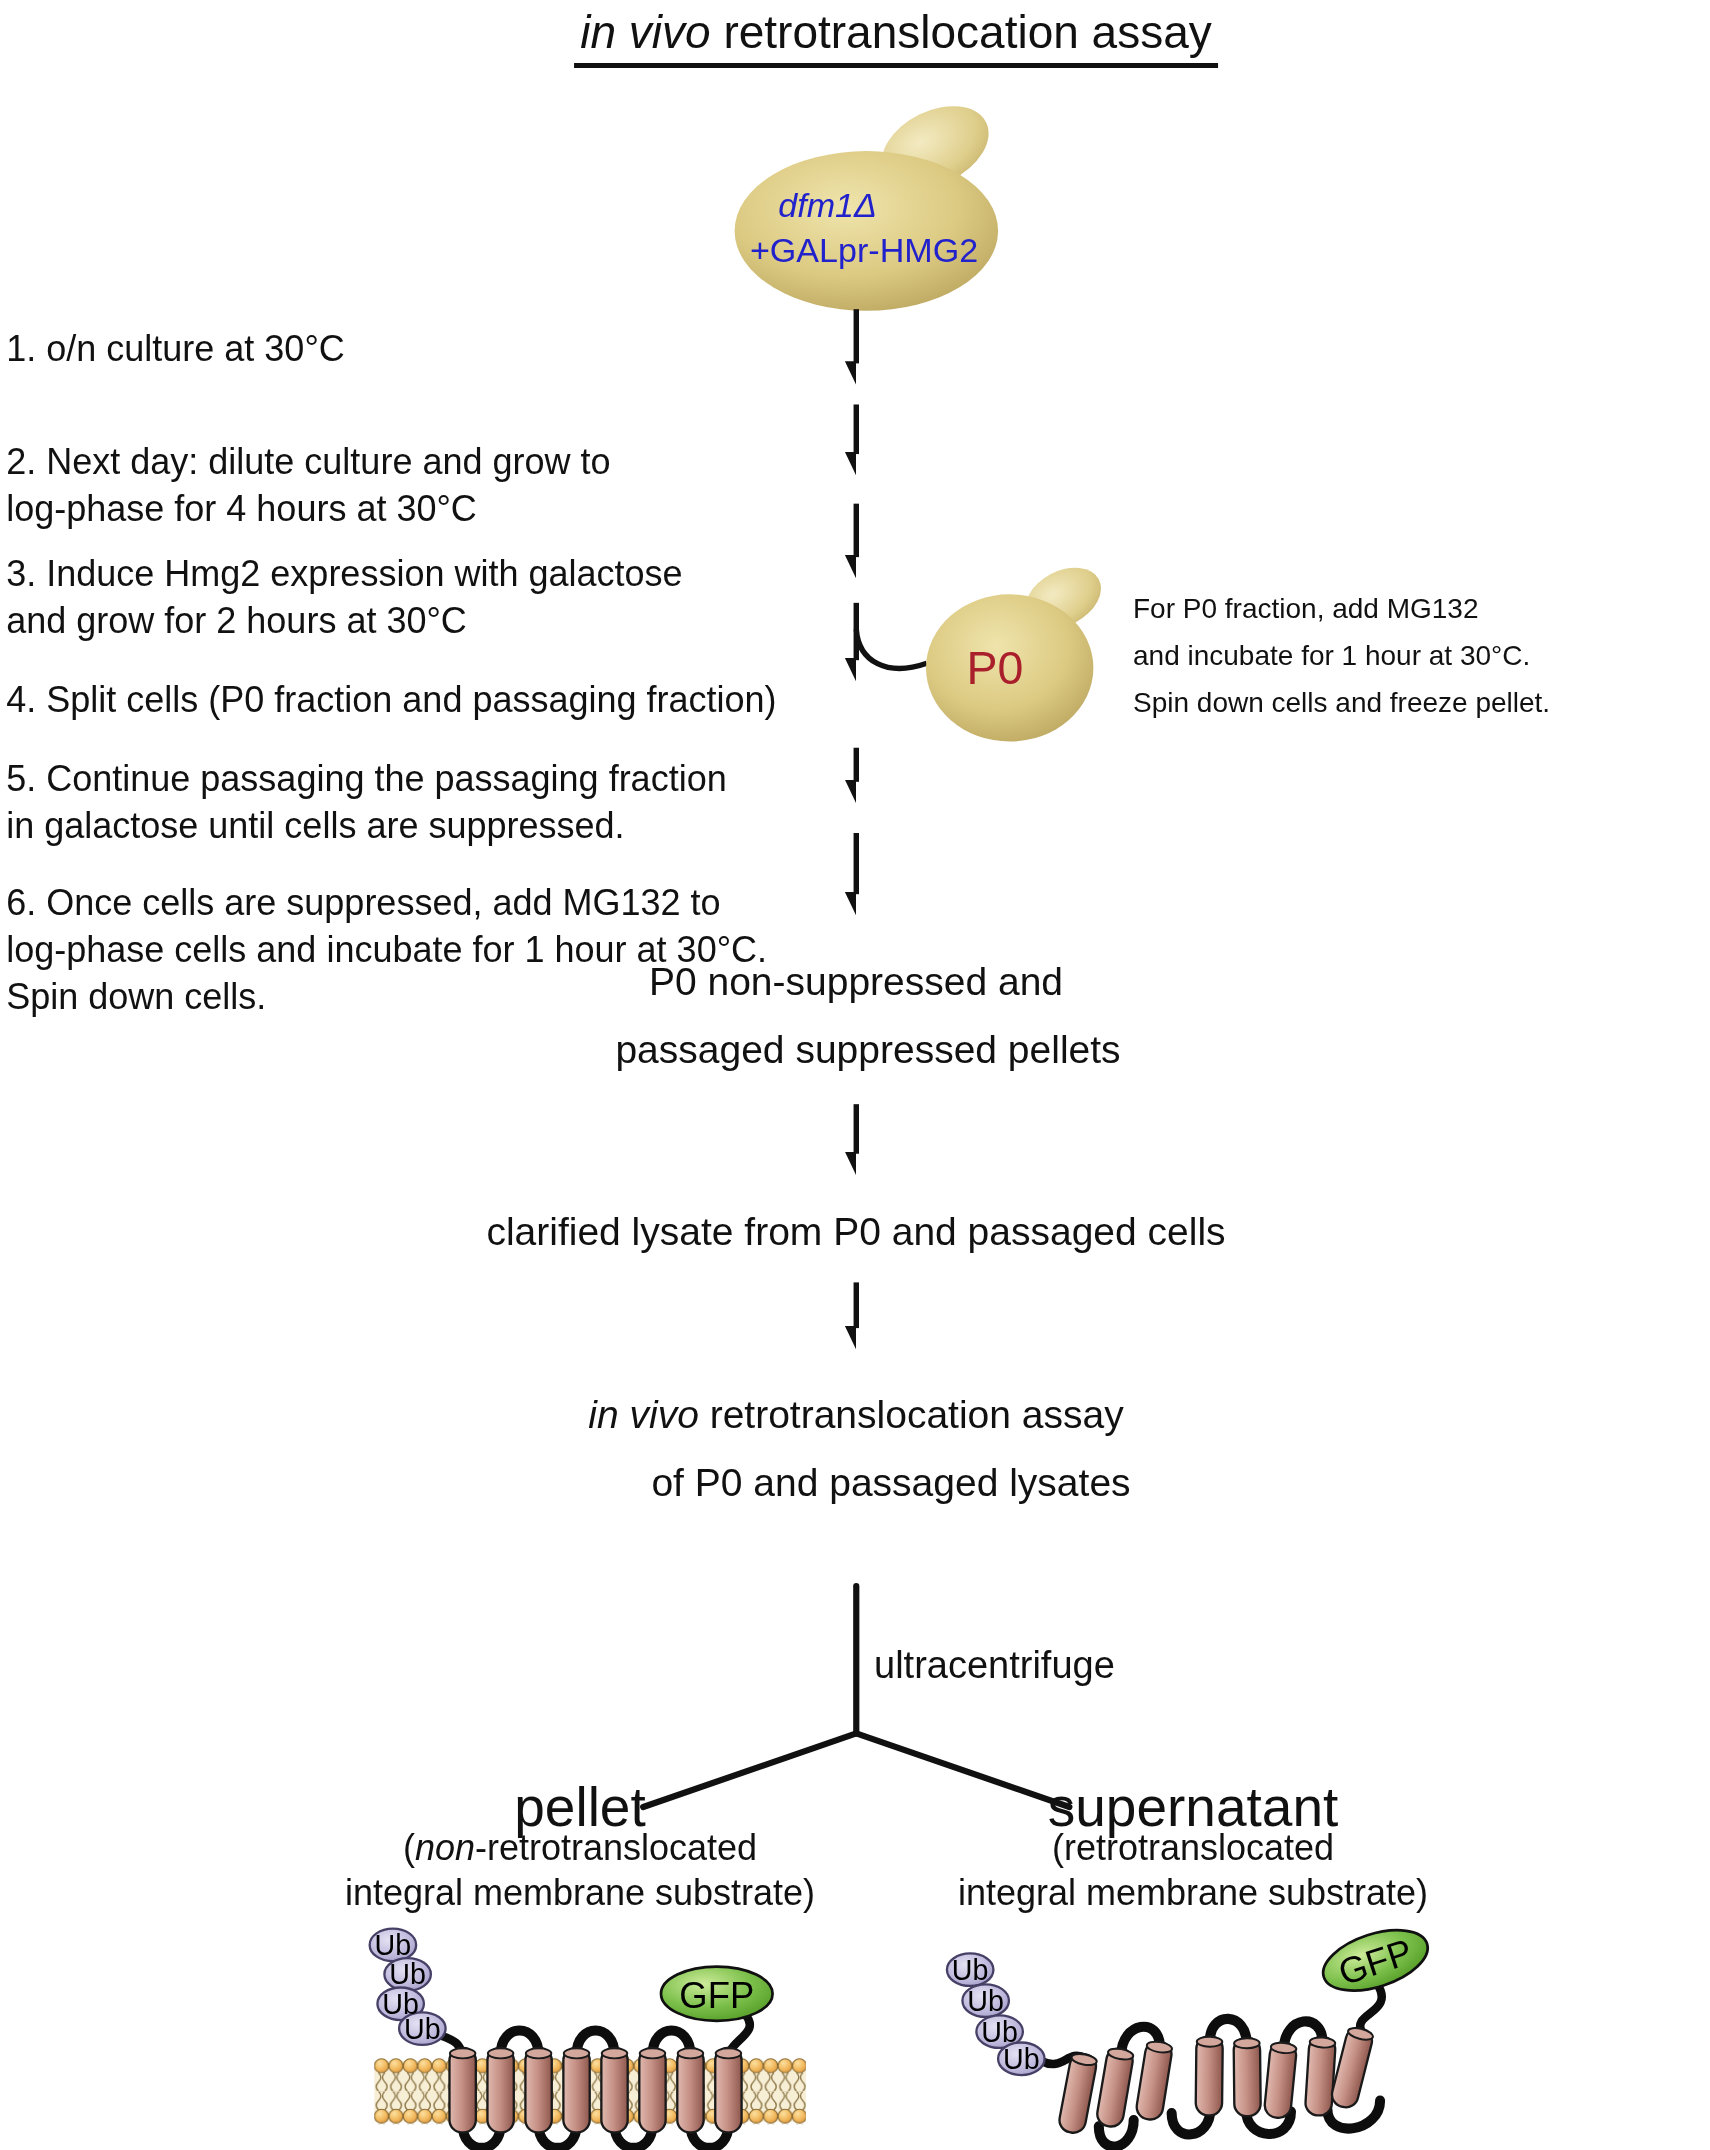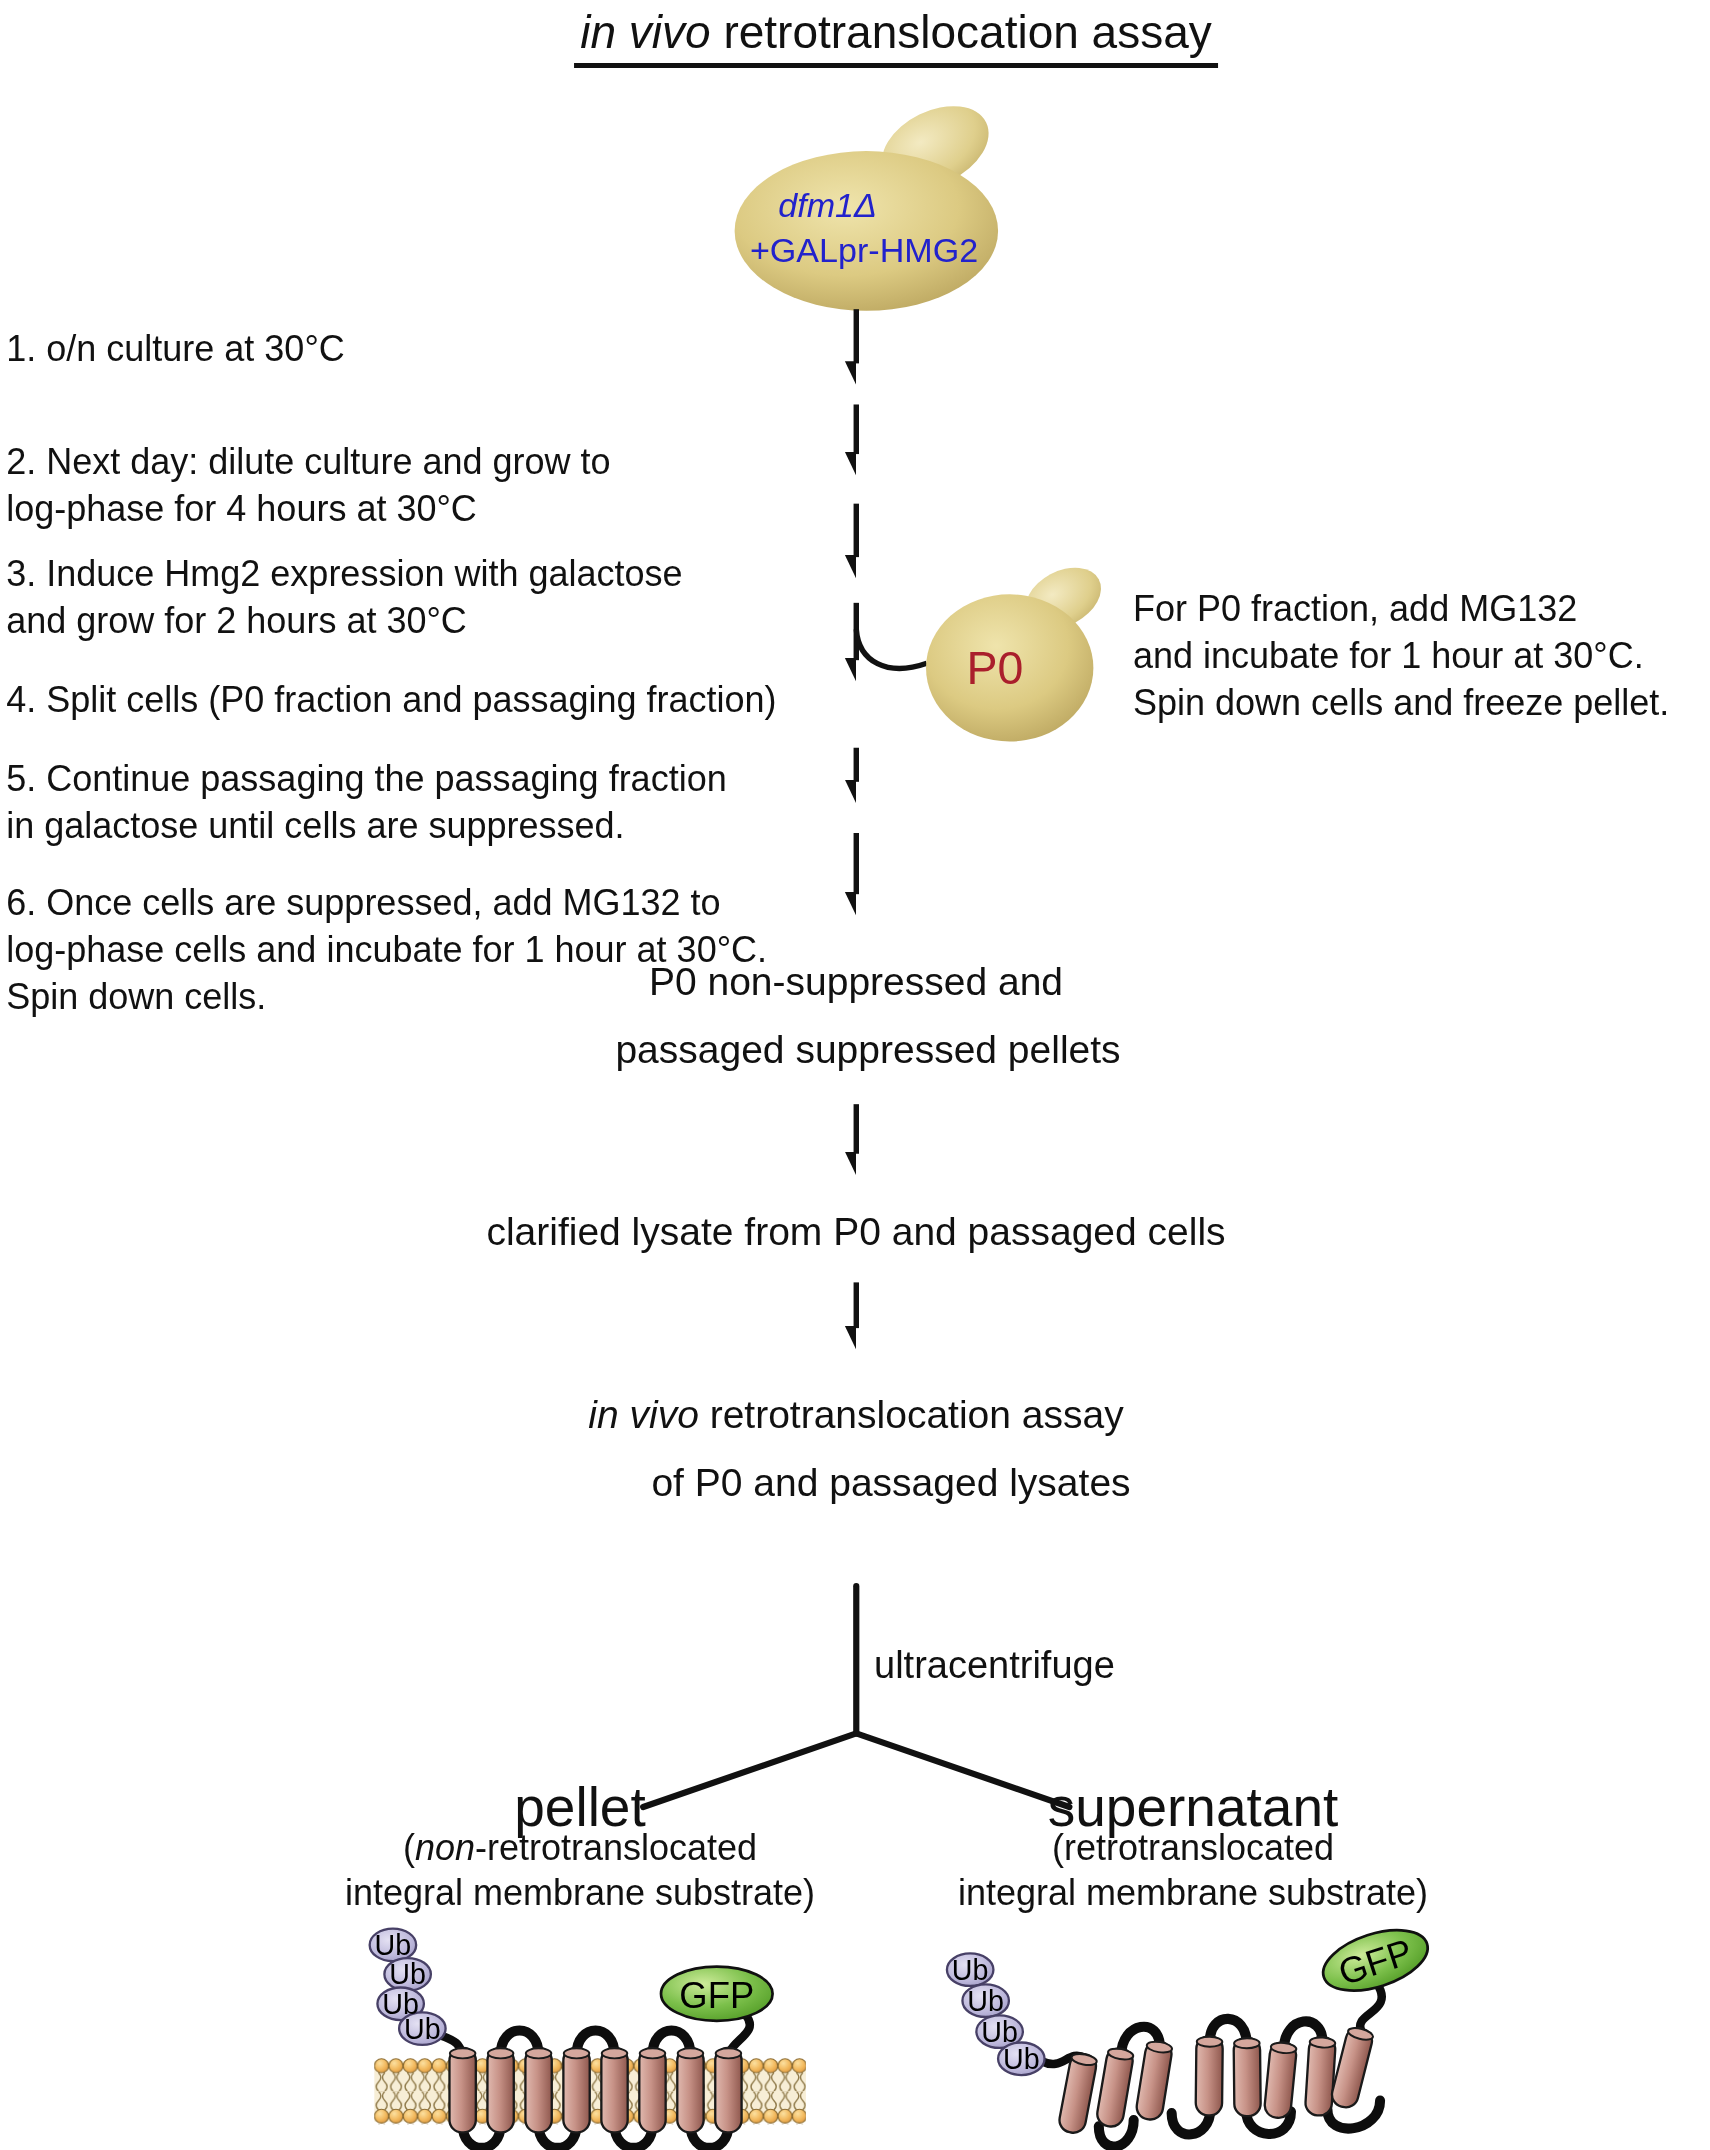--- a/index.html
+++ b/index.html
@@ -2,21 +2,21 @@
 <html style="font-size:12.4px"><head>
 <meta charset="utf-8">
 <style>
   html,body{margin:0;padding:0;background:#ffffff;}
   body{font-family:"Liberation Sans", sans-serif;color:#111;}
   #canvas{position:relative;width:1711px;height:2151px;background:#fff;overflow:hidden;}
   #art{position:absolute;left:0;top:0;}
   .t{position:absolute;white-space:nowrap;line-height:1.0;}
   .ctr{transform:translateX(-50%);text-align:center;}
   .step{font-size:36px;line-height:47px;}
-  .note{font-size:36px;line-height:47px;}
+  .note{font-size:28px;line-height:47px;}
   .big{font-size:39px;}
   .outTitle{font-size:55px;}
   .outSub{font-size:36px;}
   .ultra{font-size:38px;}
   .ital{font-style:italic;}
   #title{font-size:46px;border-bottom:5.4px solid #111;padding:0 6.2px 7.7px 6.2px;}
   svg text{font-family:"Liberation Sans", sans-serif;}
   .ubTxt{font-size:37px;}
   .gfpTxt{font-size:47px;}
   .cellTxt{font-size:44px;fill:#2222cc;}

